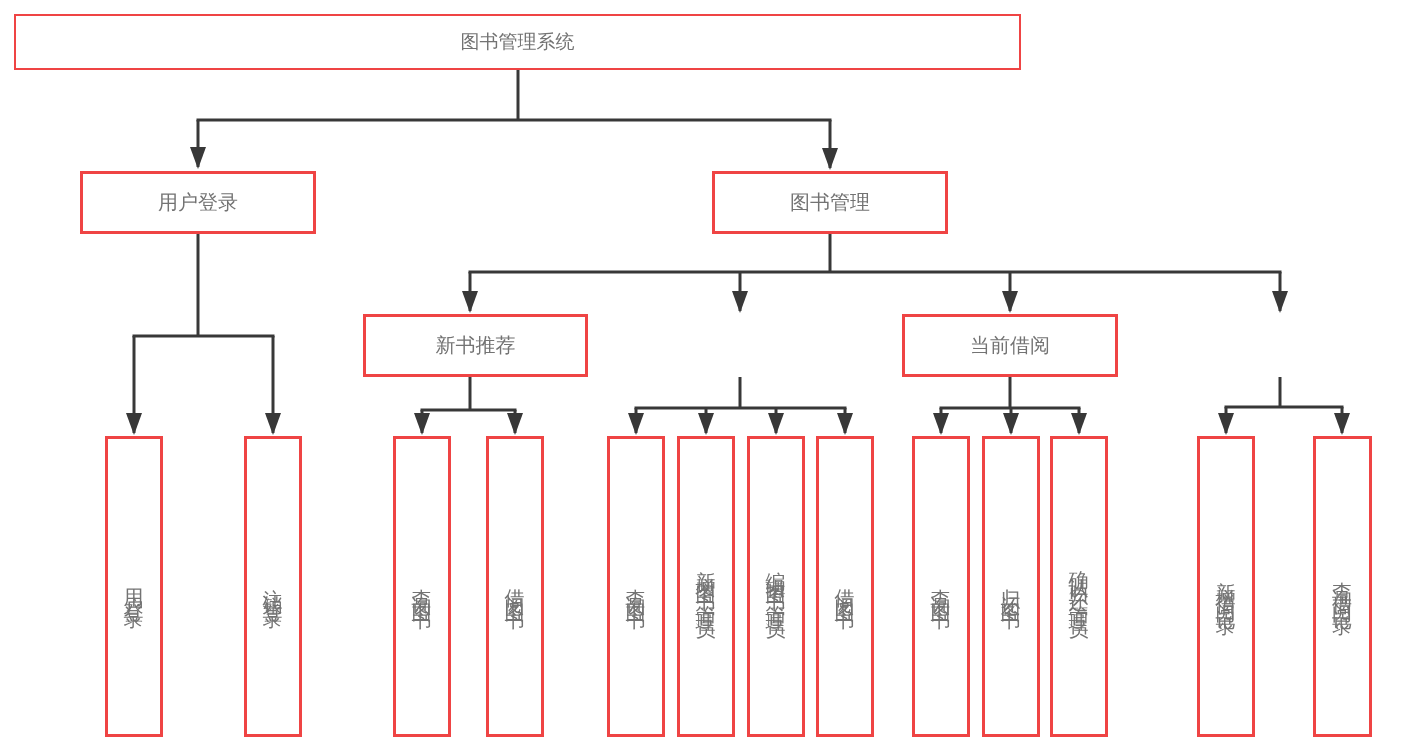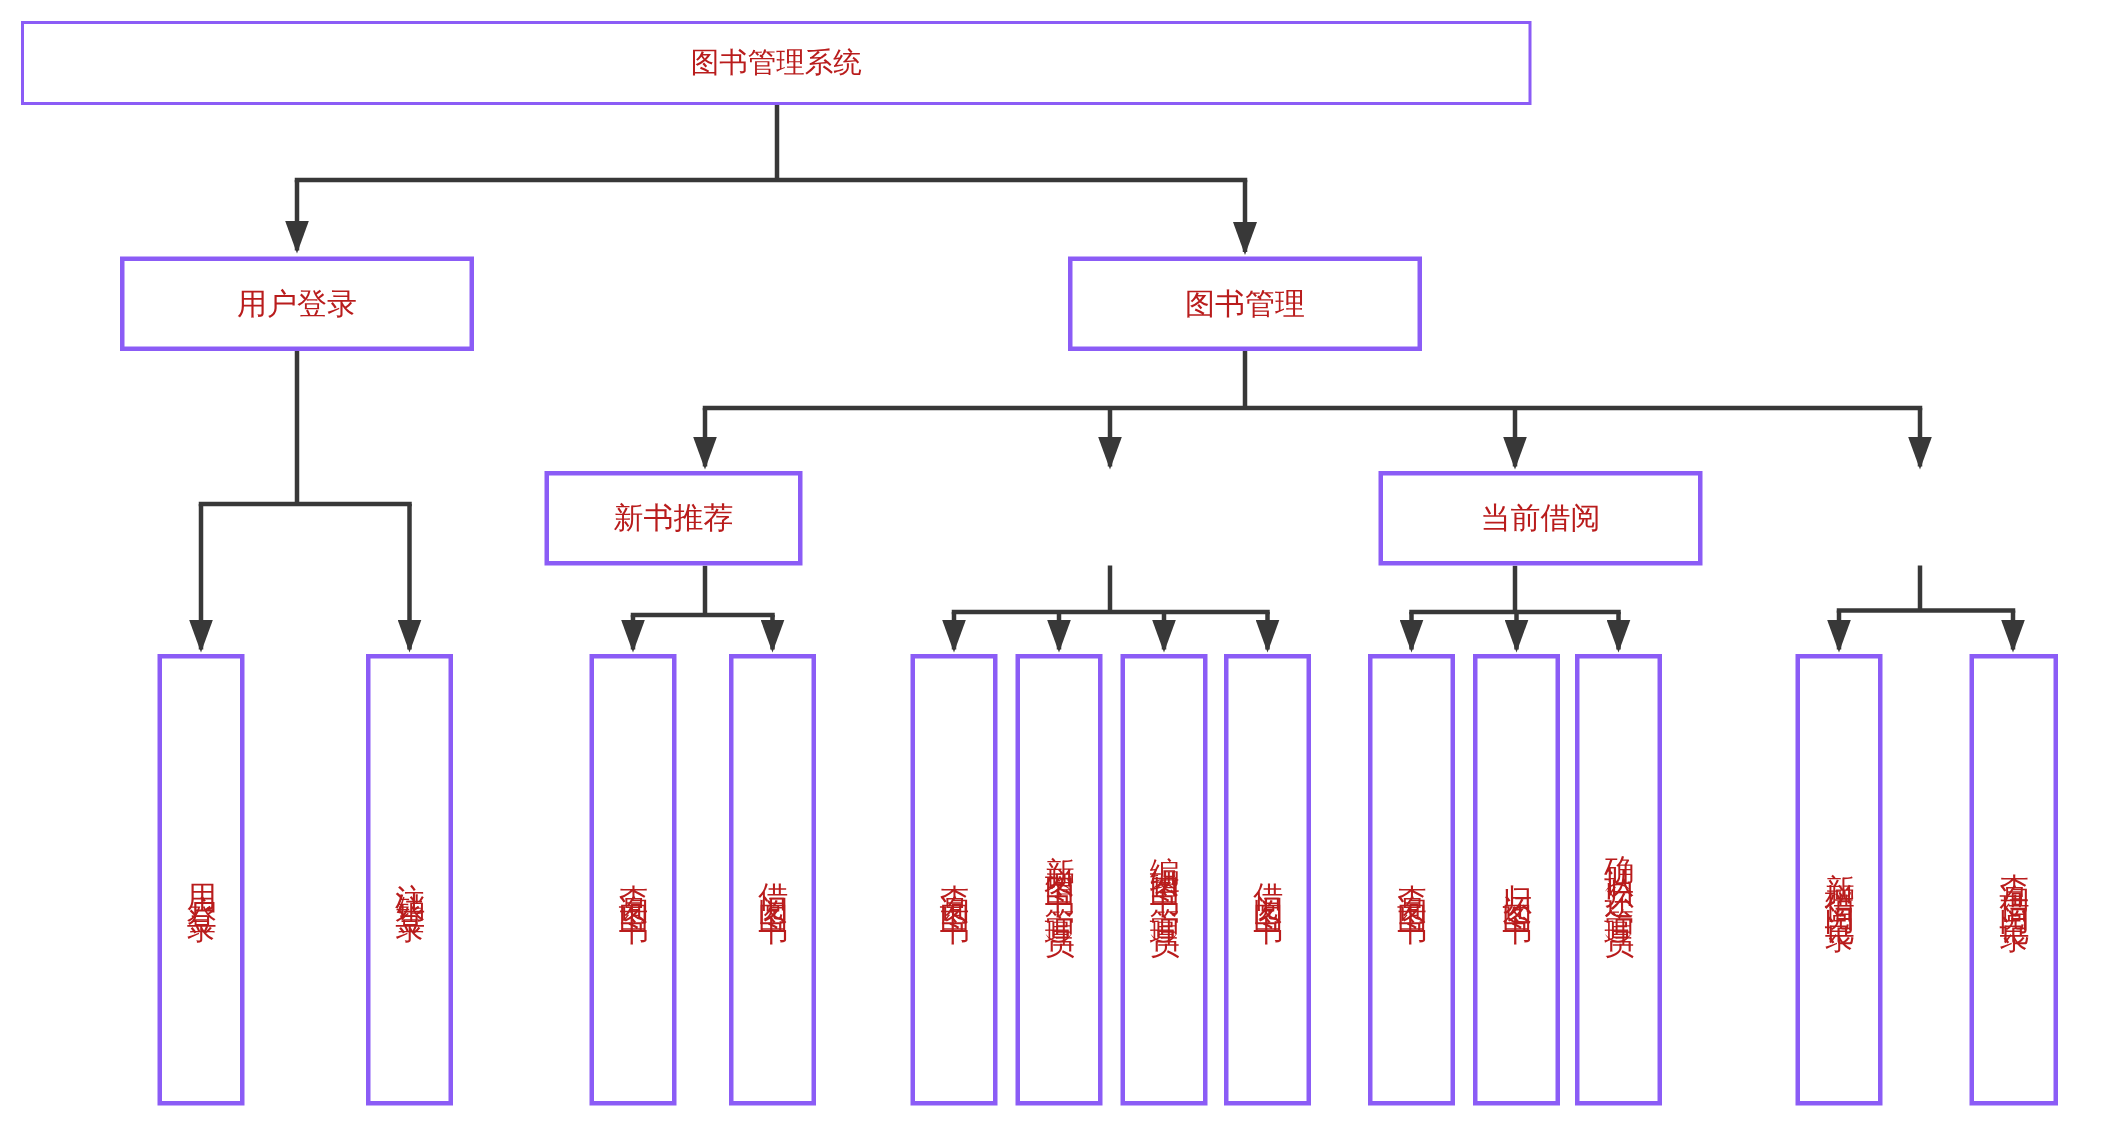--- a/index.html
+++ b/index.html
@@ -19,26 +19,26 @@
     position: absolute;
     left: 0;
     top: 0;
     width: 1405px;
     height: 747px;
     pointer-events: none;
   }
   .node {
     position: absolute;
     background: #ffffff;
-    border: 3px solid #8b5cf6;
+    border: 3px solid #ef4444;
     box-sizing: border-box;
     display: flex;
     align-items: center;
     justify-content: center;
-    color: #b91c1c;
+    color: #737373;
     font-size: 20px;
     white-space: nowrap;
   }
   .node.root {
     border-width: 2px;
     font-size: 19px;
   }
   .node.leaf {
     writing-mode: vertical-rl;
     text-orientation: mixed;
@@ -110,22 +110,22 @@
       <path d="M1226,407 V433" marker-end="url(#arrow)"></path>
       <path d="M1342,407 V433" marker-end="url(#arrow)"></path>
     </g>
   </svg>
 
   <div class="node root" style="left:14px; top:14px; width:1007px; height:56px;">图书管理系统</div>
 
   <div class="node" style="left:80px; top:171px; width:236px; height:63px;">用户登录</div>
   <div class="node" style="left:712px; top:171px; width:236px; height:63px;font-family:Liberation Serif, serif;">图书管理</div>
 
-  <div class="node" style="left:363px; top:314px; width:172px; height:63px;">新书推荐</div>
-  <div class="node" style="left:902px; top:314px; width:216px; height:63px;margin-left:17px;">当前借阅</div>
+  <div class="node" style="left:363px; top:314px; width:225px; height:63px;">新书推荐</div>
+  <div class="node" style="left:902px; top:314px; width:216px; height:63px;">当前借阅</div>
 
   <div class="node leaf" style="left:105px; top:436px; width:58px; height:301px;">用户登录</div>
   <div class="node leaf" style="left:244px; top:436px; width:58px; height:301px;">注销登录</div>
 
   <div class="node leaf" style="left:393px; top:436px; width:58px; height:301px;">查询图书</div>
   <div class="node leaf" style="left:486px; top:436px; width:58px; height:301px;">借阅图书</div>
 
   <div class="node leaf" style="left:607px; top:436px; width:58px; height:301px;">查询图书</div>
   <div class="node leaf" style="left:677px; top:436px; width:58px; height:301px;">新增图书（管理员）</div>
   <div class="node leaf" style="left:747px; top:436px; width:58px; height:301px;">编辑图书（管理员）</div>

